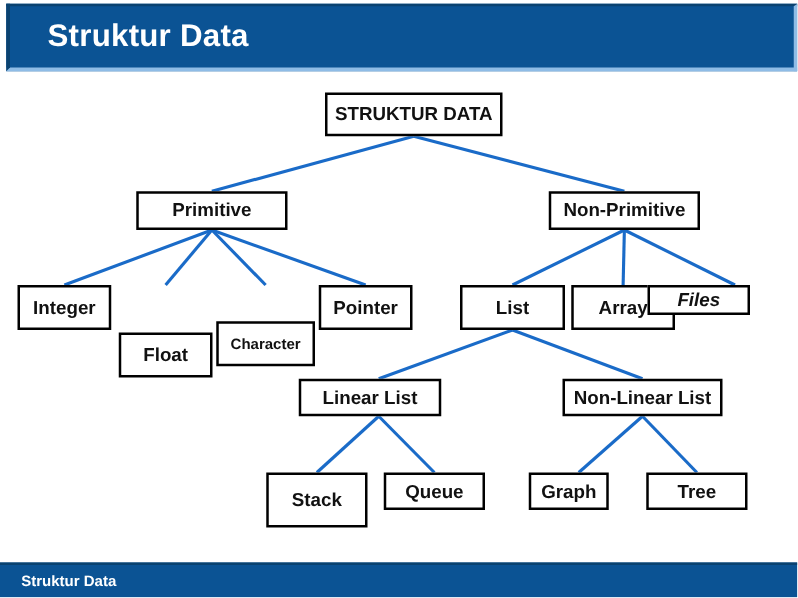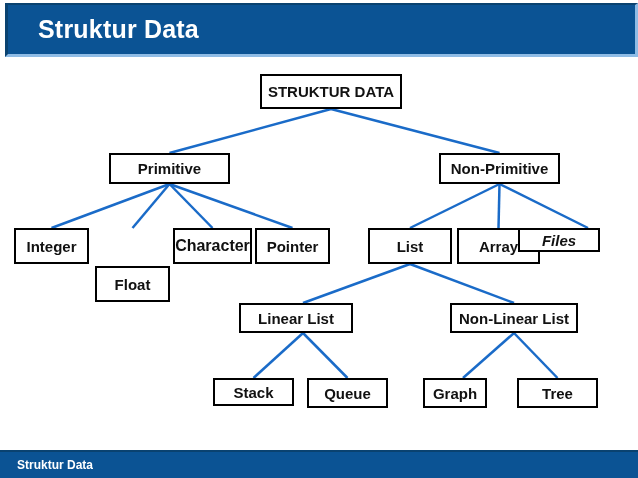--- a/index.html
+++ b/index.html
@@ -76,21 +76,22 @@
     box-sizing: border-box;
     display: flex;
     align-items: center;
     justify-content: center;
     font-size: 15px;
     font-weight: bold;
     color: #111111;
     white-space: nowrap;
   }
   .node.small {
-    font-size: 16px;
+    font-size: 12px;
+    margin-top: 29px;
   }
 </style>
 </head>
 <body>
 
 <div class="slide">
 
   <div class="header-bar">
     <span class="header-title">Struktur Data</span>
   </div>
@@ -118,21 +119,21 @@
   <div class="node" style="left:439px; top:153px; width:121px; height:31px;">Non-Primitive</div>
   <div class="node" style="left:14px;  top:228px; width:75px;  height:36px;">Integer</div>
   <div class="node" style="left:95px;  top:228px; width:75px;  height:36px;margin-top:38px;">Float</div>
   <div class="node small" style="left:173px; top:228px; width:79px;  height:36px;">Character</div>
   <div class="node" style="left:255px; top:228px; width:75px;  height:36px;">Pointer</div>
   <div class="node" style="left:368px; top:228px; width:84px;  height:36px;">List</div>
   <div class="node" style="left:457px; top:228px; width:83px;  height:36px;">Array</div>
   <div class="node" style="left:518px; top:228px; width:82px;  height:24px;font-style:italic;">Files</div>
   <div class="node" style="left:239px; top:303px; width:114px; height:30px;">Linear List</div>
   <div class="node" style="left:450px; top:303px; width:128px; height:30px;">Non-Linear List</div>
-  <div class="node" style="left:213px; top:378px; width:81px;  height:28px;">Stack</div>
+  <div class="node" style="left:213px; top:378px; width:81px;  height:44px;">Stack</div>
   <div class="node" style="left:307px; top:378px; width:81px;  height:30px;">Queue</div>
   <div class="node" style="left:423px; top:378px; width:64px;  height:30px;">Graph</div>
   <div class="node" style="left:517px; top:378px; width:81px;  height:30px;">Tree</div>
 
   <div class="footer-bar">
     <span class="footer-text">Struktur Data</span>
   </div>
 
 </div>
 

